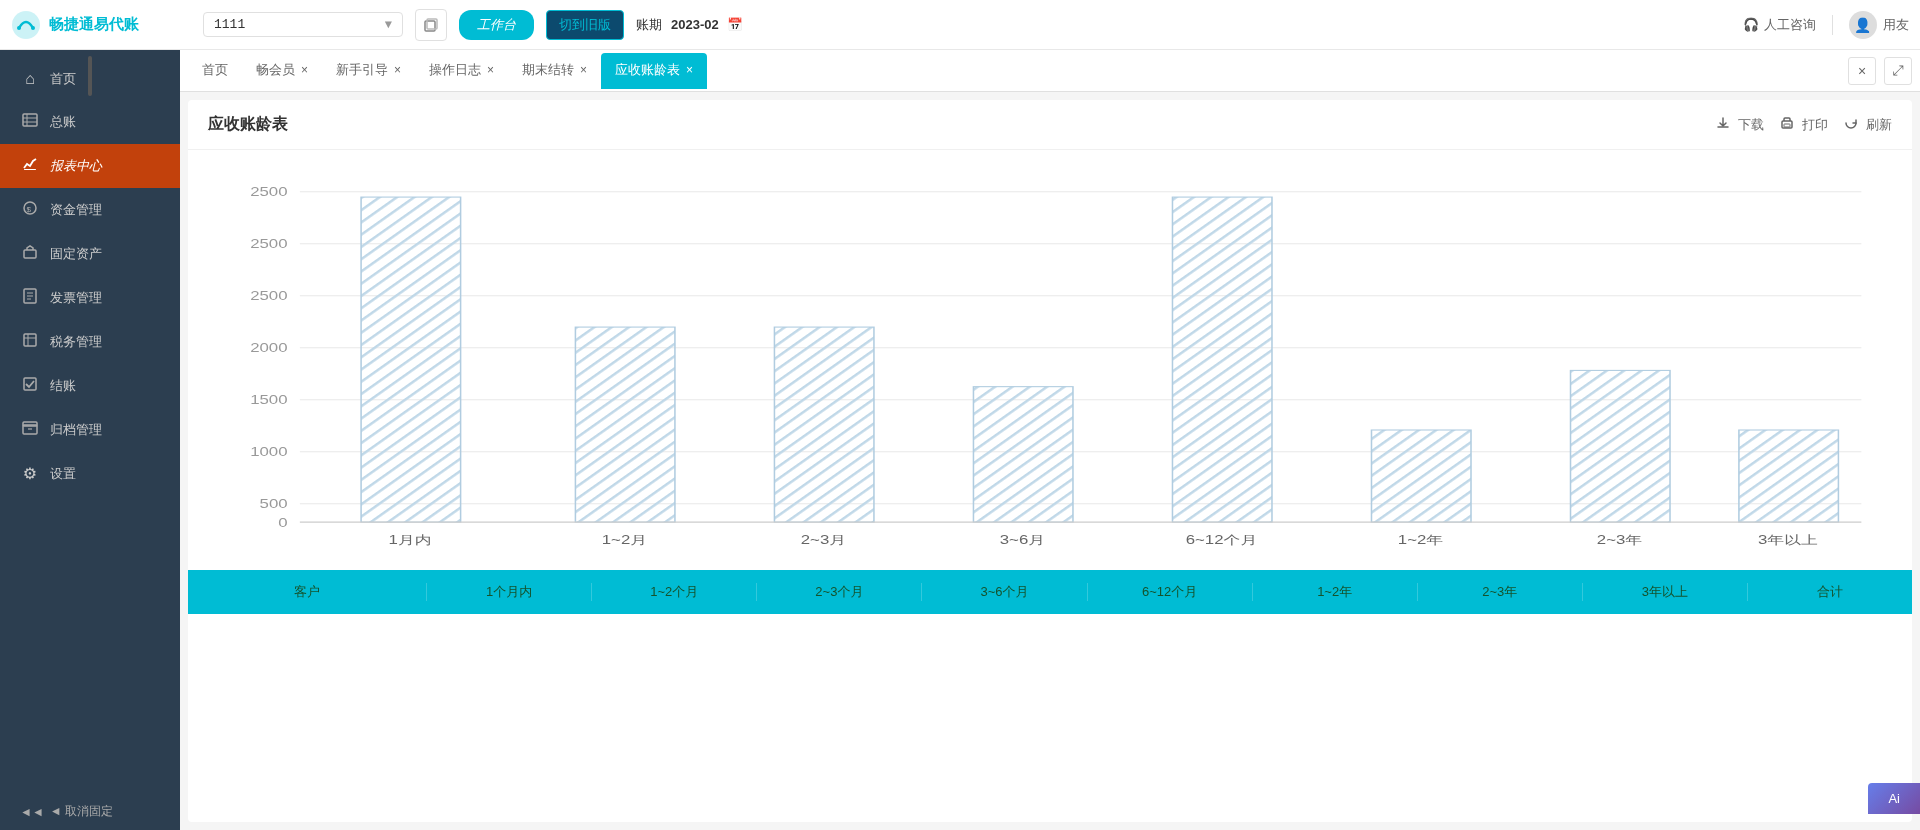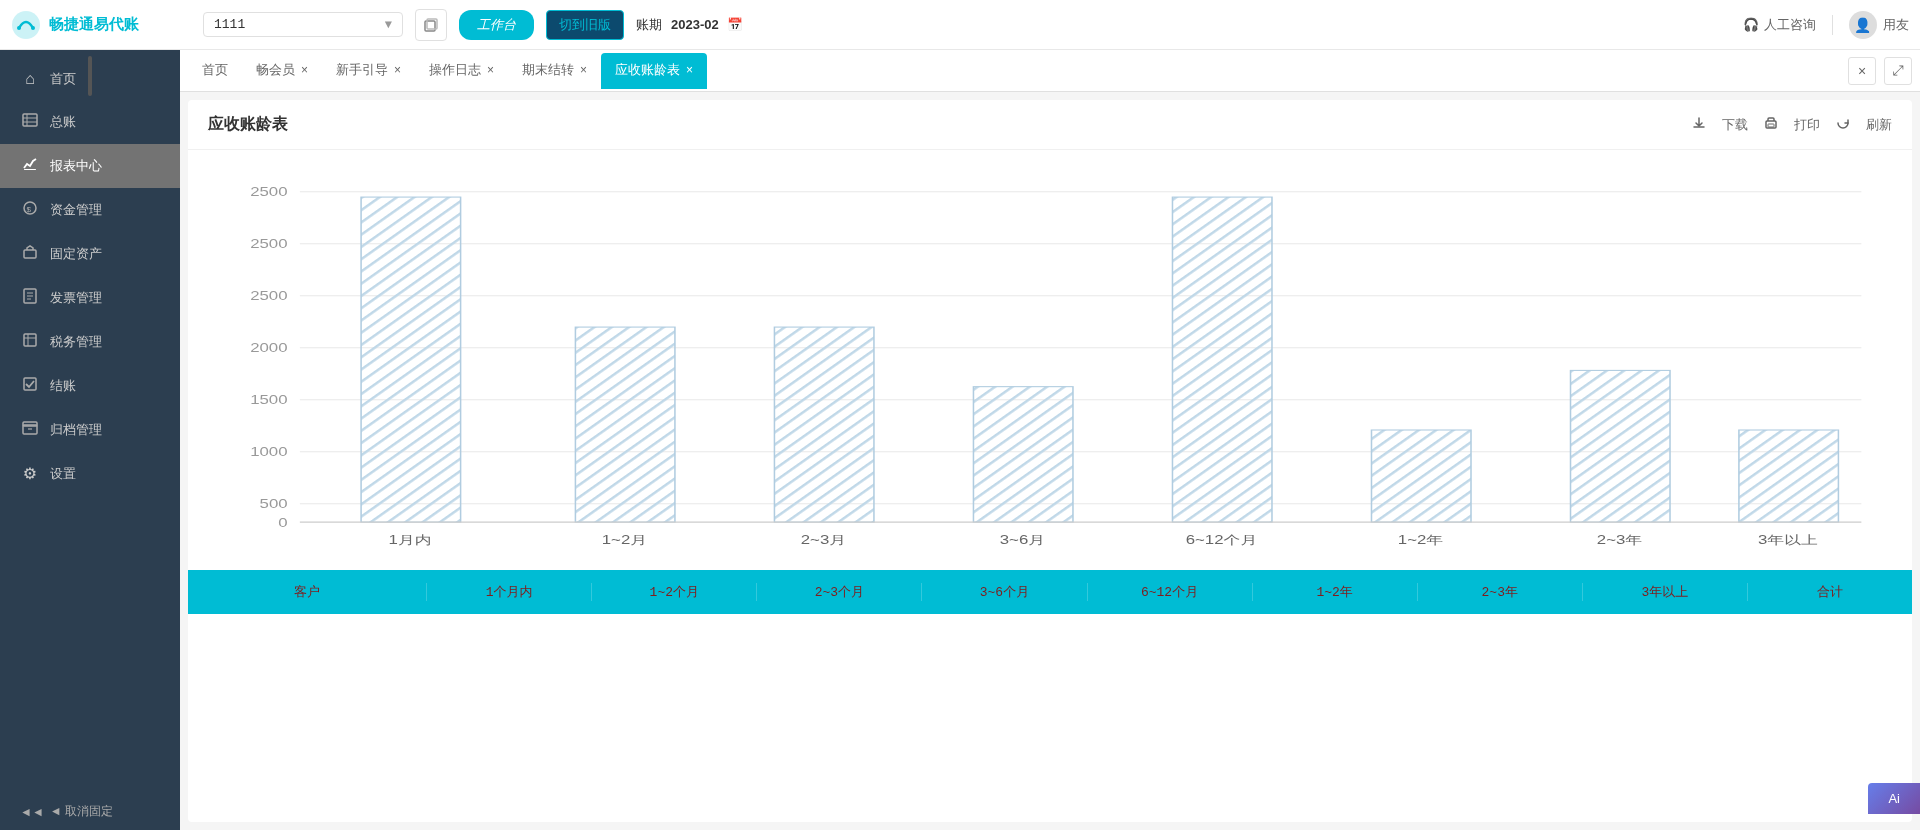--- a/index.html
+++ b/index.html
@@ -139,21 +139,21 @@
     .sidebar-item {
       display: flex;
       align-items: center;
       gap: 10px;
       padding: 12px 20px;
       color: #ccc;
       cursor: pointer;
       font-size: 13px;
       transition: background 0.2s;
     }
-    .sidebar-item.active { background: #737373; color: #fff; }
+    .sidebar-item.active { background: #c2410c; color: #fff; font-style: italic; }
     .sidebar-item .s-icon { font-size: 16px; width: 20px; text-align: center; }
     .cancel-pin {
       display: flex;
       align-items: center;
       gap: 6px;
       padding: 10px 20px;
       color: #aaa;
       cursor: pointer;
       font-size: 12px;
     }
@@ -238,21 +238,21 @@
       color: #333;
     }
     .page-actions {
       display: flex;
       align-items: center;
       gap: 16px;
     }
     .action-btn {
       display: flex;
       align-items: center;
-      gap: 16px;
+      gap: 8px;
       color: #666;
       font-size: 13px;
       cursor: pointer;
     }
 
     
     .chart-area {
       padding: 20px 20px 10px 20px;
       height: 420px;
       position: relative;
@@ -268,25 +268,24 @@
       display: flex;
       align-items: center;
       height: 44px;
       flex-shrink: 0;
       position: sticky;
       bottom: 0;
     }
     .th-cell {
       flex: 1;
       text-align: center;
-      color: #7f1d1d;
+      color: #14532d;
       font-size: 13px;
       padding: 0 8px;
       border-right: 1px solid rgba(255,255,255,0.2);
-      font-family: Liberation Mono, monospace;
     }
     .th-cell:last-child { border-right: none; }
     .th-cell.wide { flex: 1.5; }
 
     
     .sidebar::-webkit-scrollbar { width: 4px; }
     .sidebar::-webkit-scrollbar-track { background: #2c3e50; }
     .sidebar::-webkit-scrollbar-thumb { background: #4a6277; border-radius: 2px; }
 
     

